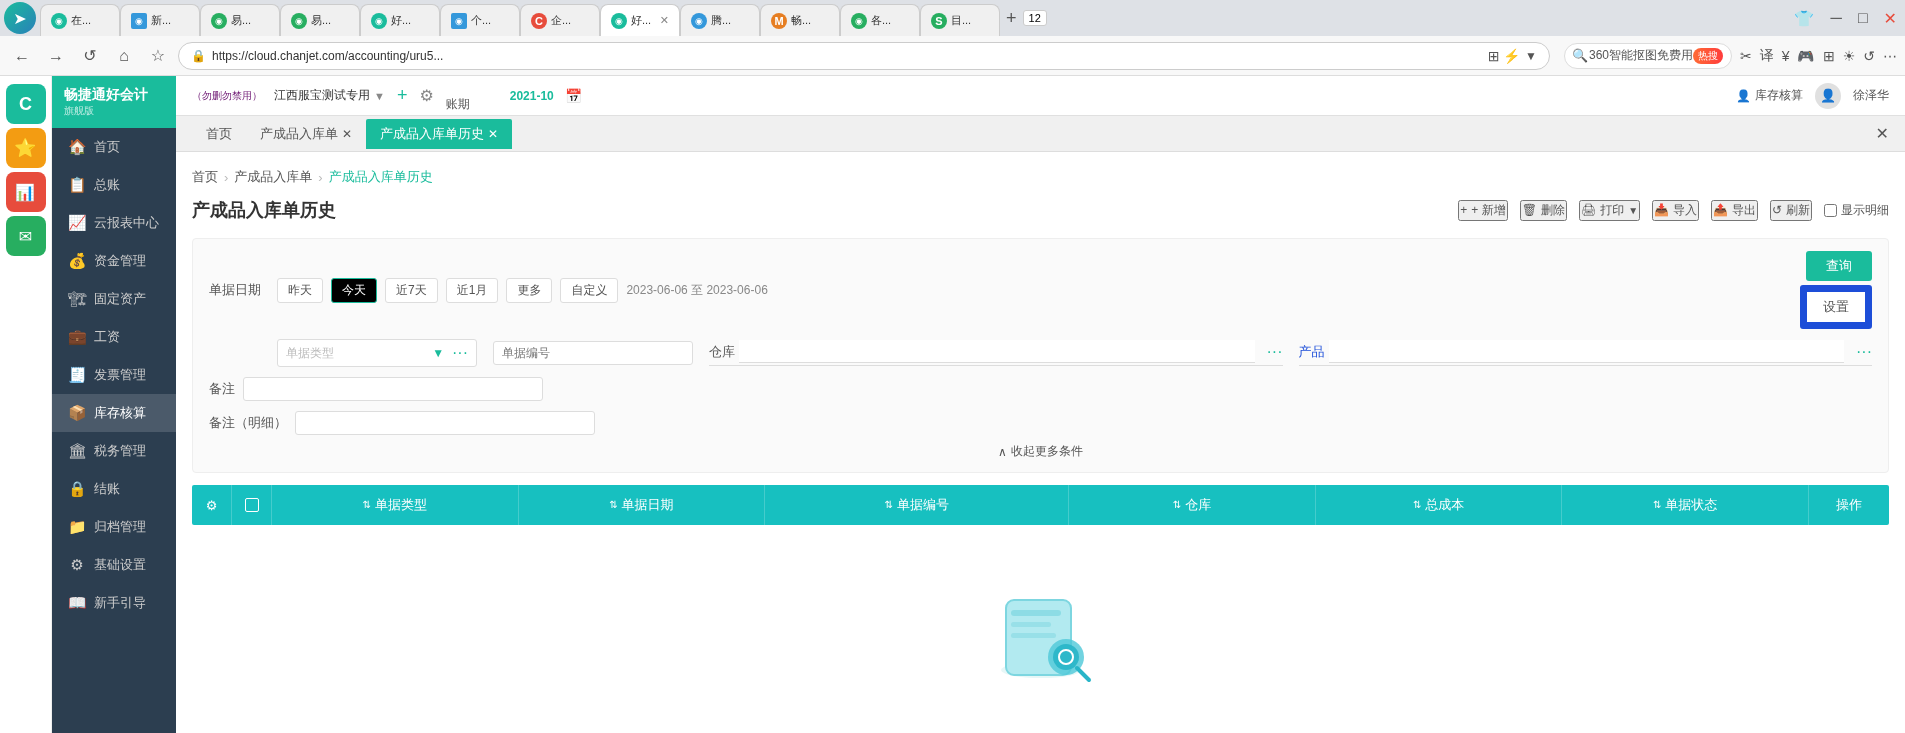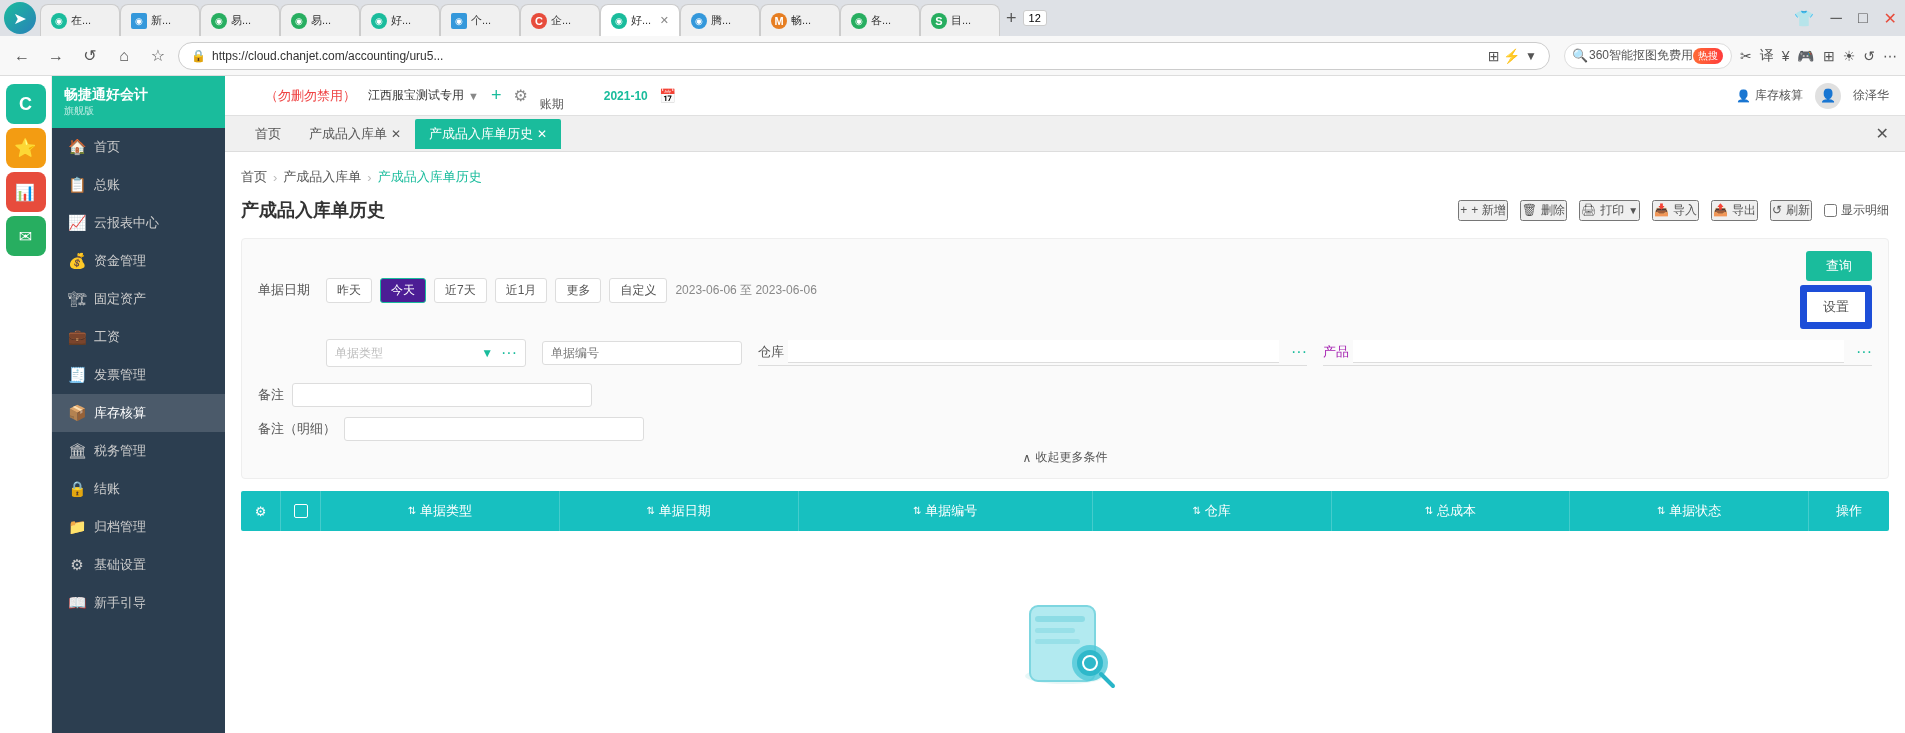--- a/index.html
+++ b/index.html
@@ -31,21 +31,21 @@
     .toolbar-icon-btn { background: none; border: none; cursor: pointer; font-size: 14px; color: #555; display: flex; align-items: center; gap: 2px; }
 
     
     .app-sidebar { position: absolute; left: 0; top: 76px; width: 52px; height: 657px; background: #fff; display: flex; flex-direction: column; align-items: center; padding-top: 8px; gap: 4px; border-right: 1px solid #eee; z-index: 10; }
     .app-icon { width: 40px; height: 40px; border-radius: 8px; display: flex; align-items: center; justify-content: center; cursor: pointer; font-size: 20px; }
 
     
     .main-layout { display: flex; position: absolute; left: 52px; top: 76px; width: 1853px; height: 657px; }
 
     
-    .nav-sidebar { width: 173px; background: #2c3e50; flex-shrink: 0; display: flex; flex-direction: column; }
+    .nav-sidebar { width: 124px; background: #2c3e50; flex-shrink: 0; display: flex; flex-direction: column; }
     .nav-brand { background: #1abc9c; padding: 10px 12px; display: flex; flex-direction: column; }
     .brand-title { color: white; font-size: 14px; font-weight: bold; }
     .brand-subtitle { color: rgba(255,255,255,0.7); font-size: 10px; }
     .nav-item { display: flex; align-items: center; gap: 8px; padding: 10px 16px; color: #ccc; cursor: pointer; font-size: 13px; }
     .nav-item.active { background: rgba(255,255,255,0.15); color: white; }
     .nav-icon { font-size: 15px; width: 18px; text-align: center; }
 
     
     .content-area { flex: 1; background: #f5f5f5; display: flex; flex-direction: column; overflow: hidden; }
 
@@ -72,21 +72,21 @@
     .page-title { font-size: 18px; color: #333; font-weight: bold; }
     .page-actions { display: flex; gap: 12px; align-items: center; }
     .action-btn { display: flex; align-items: center; gap: 4px; font-size: 12px; color: #555; cursor: pointer; }
 
     
     .filter-area { background: #fafafa; border: 1px solid #eee; border-radius: 4px; padding: 12px 16px; margin-bottom: 12px; }
     .filter-row { display: flex; align-items: center; gap: 16px; margin-bottom: 10px; }
     .filter-label { font-size: 13px; color: #555; white-space: nowrap; }
     .date-filter { display: flex; align-items: center; gap: 8px; }
     .date-btn { padding: 3px 10px; font-size: 12px; border: 1px solid #ddd; border-radius: 3px; cursor: pointer; color: #555; background: #fff; }
-    .date-btn.active { background: #4c1d95; color: white; border-color: #1abc9c; }
+    .date-btn.active { background: #000000; color: white; border-color: #1abc9c; }
     .date-range { font-size: 12px; color: #888; }
     .filter-select { display: flex; align-items: center; border: 1px solid #ddd; border-radius: 3px; padding: 4px 8px; background: white; cursor: pointer; min-width: 160px; font-size: 12px; color: #555; }
     .filter-input { border: 1px solid #ddd; border-radius: 3px; padding: 4px 8px; font-size: 12px; background: white; min-width: 200px; }
     .filter-dots { color: #1abc9c; font-size: 16px; cursor: pointer; margin-left: 8px; }
     .collapse-btn { display: flex; align-items: center; gap: 4px; color: #555; font-size: 12px; cursor: pointer; margin: 8px auto 0; text-align: center; width: fit-content; }
 
     
     .search-btn { background: #1abc9c; color: white; border: none; border-radius: 3px; padding: 6px 20px; font-size: 13px; cursor: pointer; }
     .settings-btn { background: white; color: #555; border: 7px solid #1d4ed8; border-radius: 3px; padding: 6px 16px; font-size: 13px; cursor: pointer; }
 
@@ -314,21 +314,21 @@
     </div>
     <div class="nav-item">
       <span class="nav-icon">📖</span>
       <span>新手引导</span>
     </div>
   </div>
 
   <div class="content-area">
 
     <div class="app-topbar">
-      <span style="color:#ef4444;font-size:13px;margin-left:24px;">（勿删勿禁用）</span>
+      <span style="color:#701a75;font-size:10px;">（勿删勿禁用）</span>
       <div class="account-select">
         <span class="account-name">江西服宝测试专用</span>
         <span style="color:#888;font-size:11px;">▼</span>
       </div>
       <button style="background:none;border:none;font-size:18px;color:#1abc9c;cursor:pointer;">+</button>
       <button style="background:none;border:none;font-size:16px;color:#888;cursor:pointer;">⚙</button>
       <span class="period-label">账期</span>
       <span class="period-value">2021-10</span>
       <span style="font-size:14px;color:#1abc9c;cursor:pointer;">📅</span>
       <div class="topbar-right">
@@ -431,27 +431,27 @@
 
           <input class="filter-input" placeholder="单据编号" style="color: rgb(187, 187, 187);">
 
           <div style="display:flex;align-items:center;gap:4px;flex:1;border-bottom:1px solid #ddd;padding-bottom:2px;">
             <span style="color:#555;white-space:nowrap;">仓库</span>
             <input class="filter-input" style="border-top: none; border-right: none; border-left: none; border-image: initial; border-bottom: 1px solid rgb(221, 221, 221); border-radius: 0px; flex: 1 1 0%;">
             <span class="filter-dots">···</span>
           </div>
 
           <div style="display:flex;align-items:center;gap:4px;flex:1;border-bottom:1px solid #ddd;padding-bottom:2px;">
-            <span style="color:#a21caf;white-space:nowrap;">产品</span>
+            <span style="color:#1d4ed8;white-space:nowrap;">产品</span>
             <input class="filter-input" style="border-top: none; border-right: none; border-left: none; border-image: initial; border-bottom: 1px solid rgb(221, 221, 221); border-radius: 0px; flex: 1 1 0%;">
             <span class="filter-dots">···</span>
           </div>
         </div>
 
-        <div class="filter-row" style="margin-top:16px;margin-bottom:0;">
+        <div class="filter-row" style="margin-top:10px;margin-bottom:0;">
           <div style="display:flex;align-items:center;gap:8px;flex:1;">
             <span style="color:#555;">备注</span>
             <input class="filter-input" style="flex: 1 1 0%; max-width: 300px;">
           </div>
         </div>
 
         <div class="filter-row" style="margin-top:10px;margin-bottom:0;">
           <div style="display:flex;align-items:center;gap:8px;flex:1;">
             <span style="color:#555;">备注（明细）</span>
             <input class="filter-input" style="flex: 1 1 0%; max-width: 300px;">

